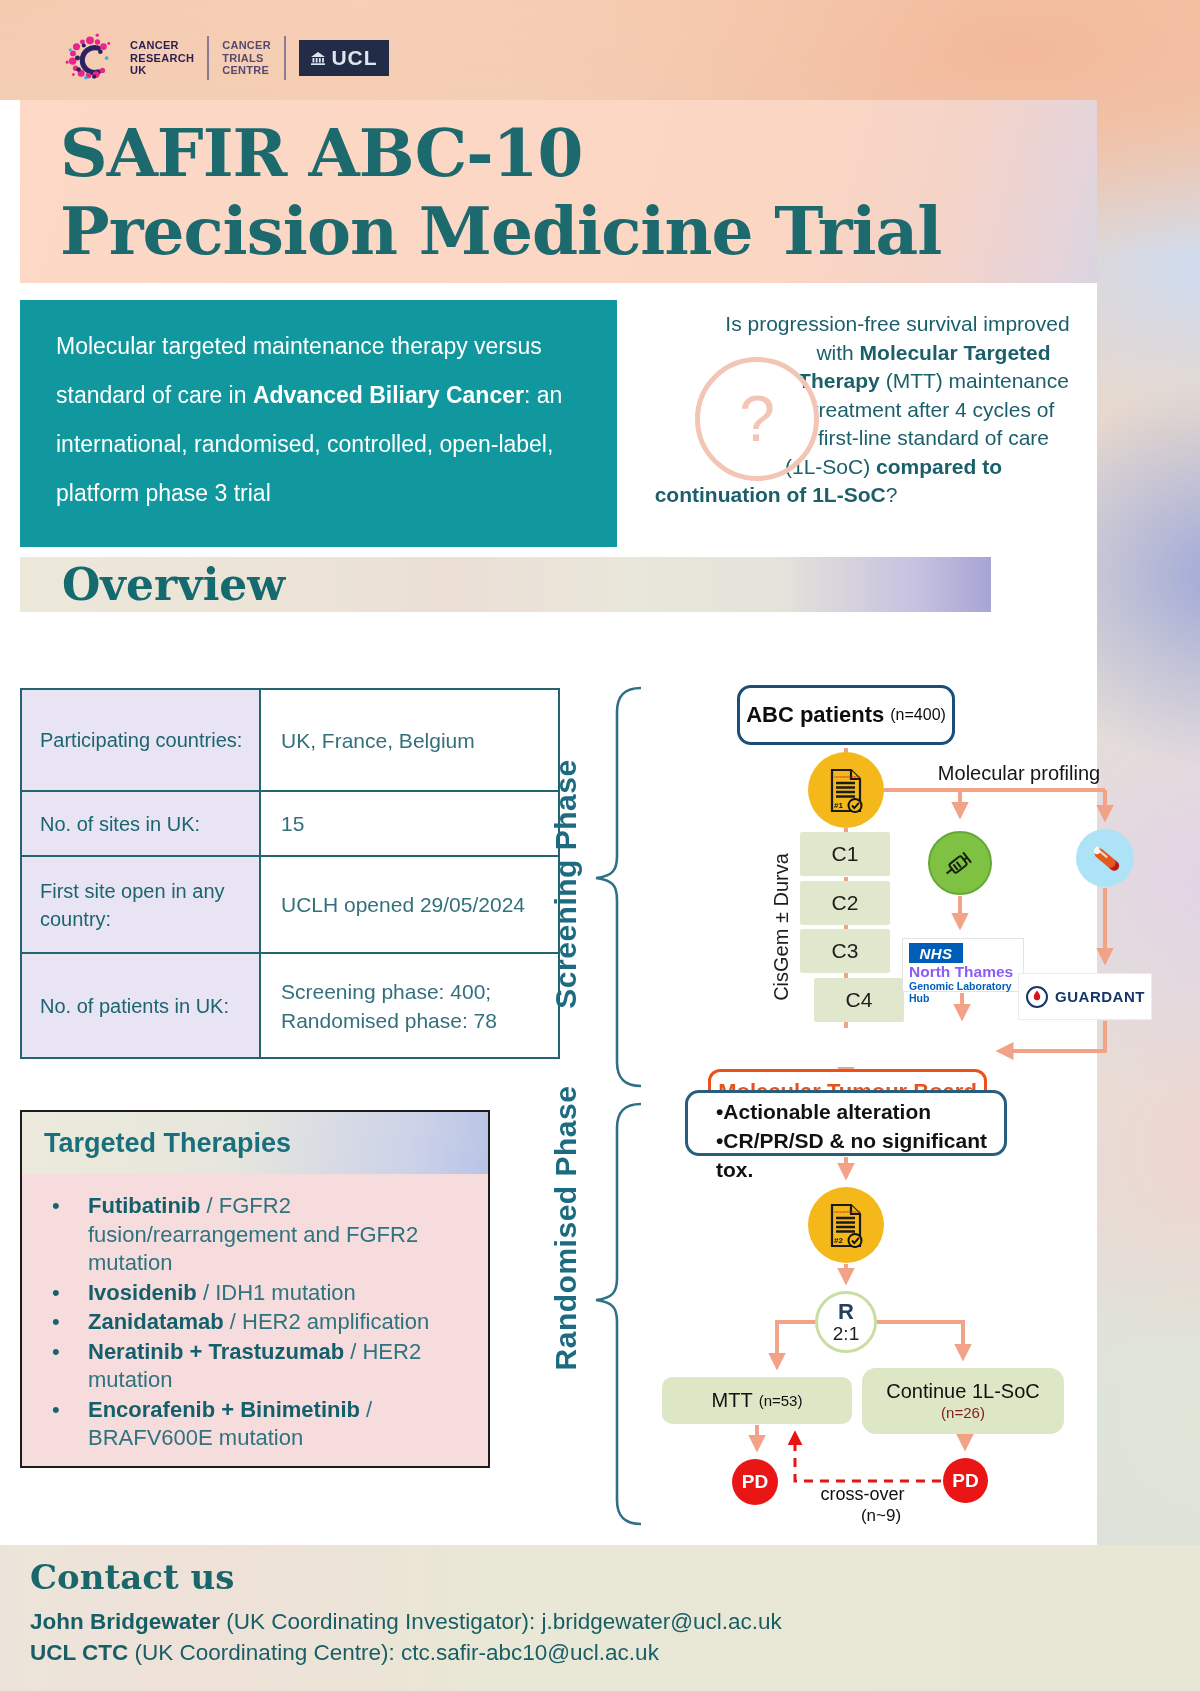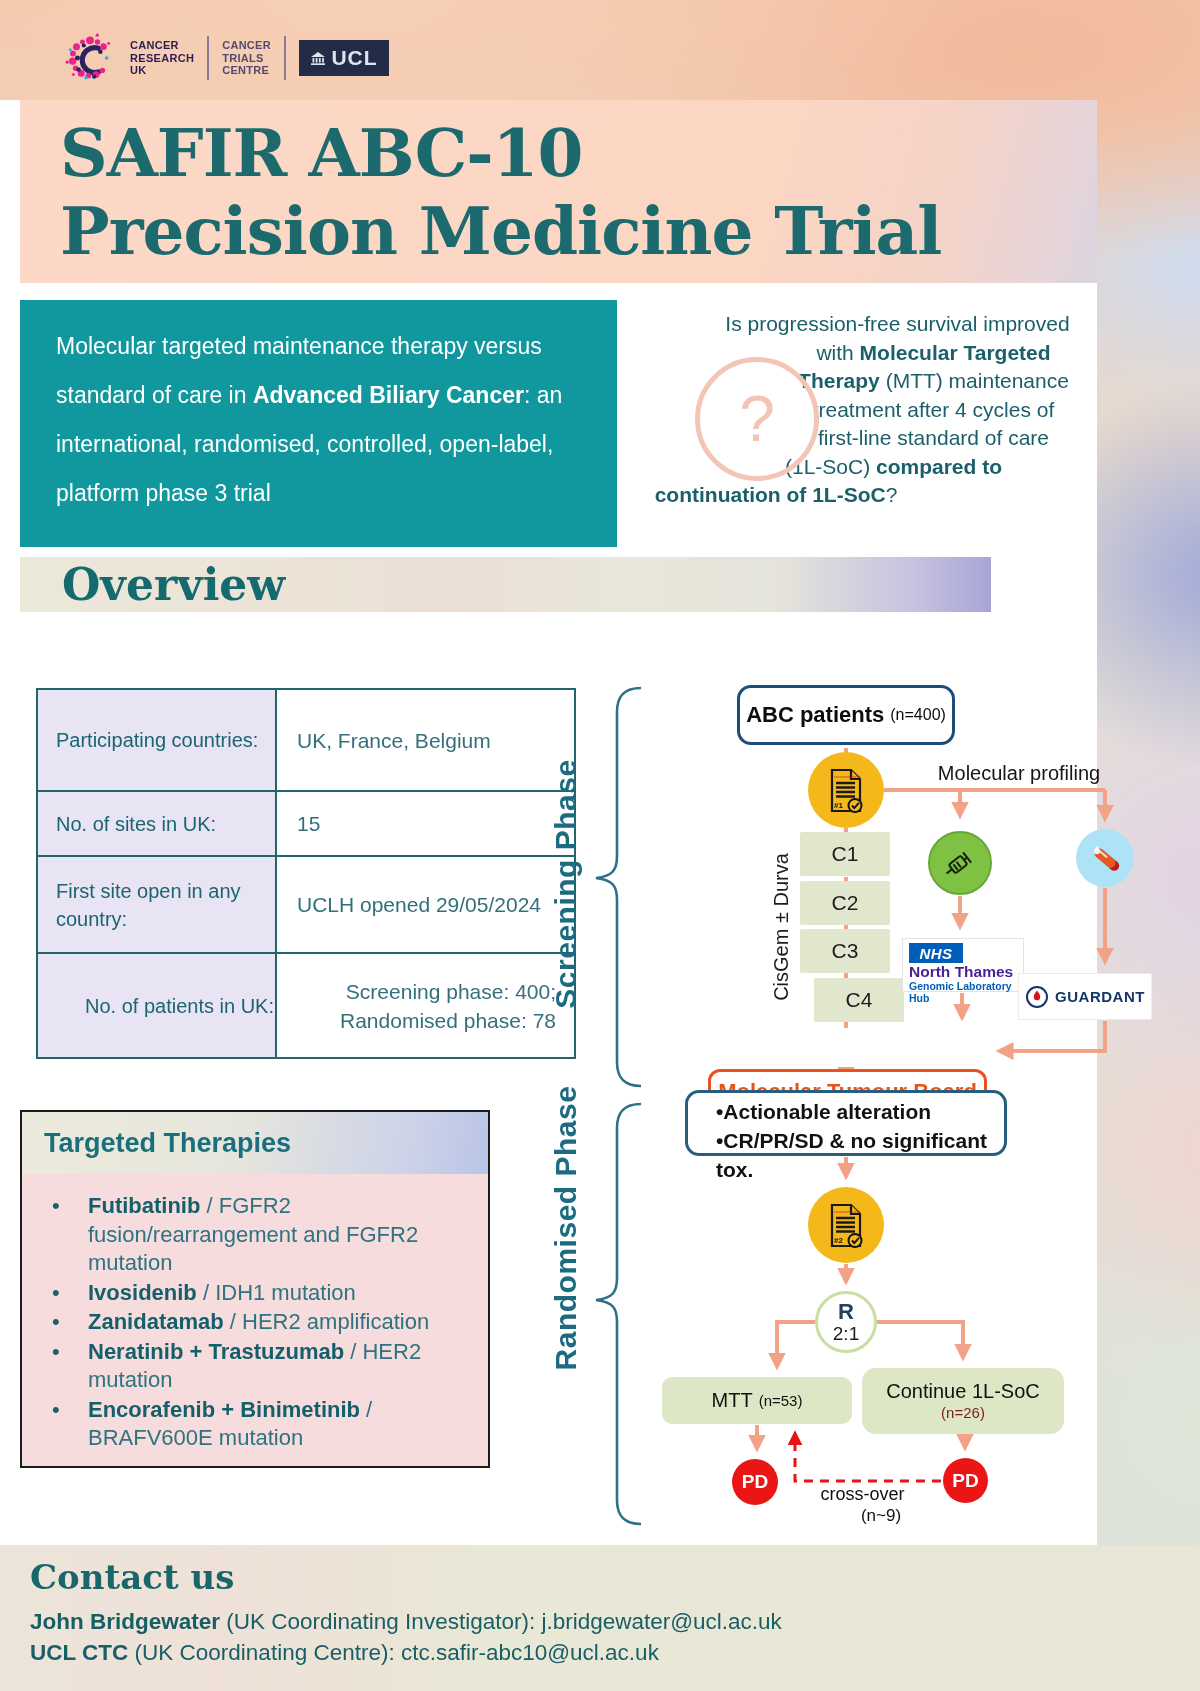--- a/index.html
+++ b/index.html
@@ -50,21 +50,21 @@
   .q-circle{position:absolute;left:55px;top:47px;width:114px;height:114px;border:5px solid #f3c5b5;border-radius:50%;
     display:flex;align-items:center;justify-content:center;color:#f3c5b5;font-size:64px;font-weight:500;background:transparent;}
 
   
   .overview-band{left:20px;top:557px;width:971px;height:55px;z-index:2;
     background:linear-gradient(90deg,#ebe8da 0%,#ece3d6 30%,#ebdfd6 45%,#e9e6da 62%,#e5e4da 78%,#c7c2e0 92%,#a7a5d5 100%);}
   .overview-band h2{margin:0;padding:2px 0 0 42px;font-family:"DejaVu Serif","Liberation Serif",serif;
     font-weight:700;font-size:44px;color:#156a70;}
 
   
-  .ov-table{left:20px;top:688px;z-index:2;margin-left:16px;}
+  .ov-table{left:20px;top:688px;z-index:2;}
   .ov-table table{border-collapse:collapse;table-layout:fixed;width:477px;}
   .ov-table td{border:2px solid #23646e;vertical-align:middle;}
   .ov-label{width:218px;background:#e9e4f4;padding-left:18px;font-size:20px;line-height:28px;color:#1b6470;}
   .ov-value{width:259px;background:#fff;padding-left:20px;padding-right:18px;font-size:21px;line-height:29px;color:#33707c;}
 
   
   .therapies{left:20px;top:1110px;width:470px;height:358px;z-index:2;border:2.5px solid #1c1c1c;box-sizing:border-box;background:#f6dcdc;}
   .therapies-head{height:62px;background:linear-gradient(100deg,#eceadb 0%,#e7e6dd 45%,#cdd3e8 82%,#b9c4e6 100%);
     display:flex;align-items:center;}
   .therapies-head h3{margin:0;padding-left:22px;font-size:27px;font-weight:600;color:#19707c;}
@@ -88,21 +88,21 @@
   .cycle{position:absolute;left:800px;width:90px;height:44px;background:#e1e7cd;border-radius:2px;z-index:3;
     display:flex;align-items:center;justify-content:center;font-size:21px;color:#1d1d1d;}
   .icon-circle{position:absolute;border-radius:50%;z-index:3;display:flex;align-items:center;justify-content:center;}
   .consent{left:808px;top:752px;width:76px;height:76px;}
   .consent2{left:808px;top:1187px;width:76px;height:76px;}
   .green-circle{left:928px;top:831px;width:64px;height:64px;background:#7fc143;border:2px solid #67a835;box-sizing:border-box;}
   .blue-circle{left:1076px;top:829px;width:58px;height:58px;background:#aee3f7;}
   .nhs-box{left:902px;top:938px;width:122px;height:54px;border:1px solid #e3e3e3;padding:4px 0 0 6px;}
   .nhs-flag{width:54px;height:20px;background:#005EB8;display:flex;align-items:center;justify-content:center;}
   .nhs-flag span{color:#fff;font-weight:800;font-style:italic;font-size:15px;letter-spacing:.5px;}
-  .nhs-l1{font-size:15.5px;font-weight:800;color:#4c1d95;line-height:17px;}
+  .nhs-l1{font-size:15.5px;font-weight:800;color:#8b5cf6;line-height:17px;}
   .nhs-l2{font-size:10.5px;font-weight:700;color:#005EB8;line-height:12px;}
   .guardant-box{left:1018px;top:973px;width:134px;height:47px;border:1px solid #ececec;display:flex;align-items:center;justify-content:center;gap:6px;}
   .guardant-box span{font-size:15px;font-weight:700;color:#16356b;letter-spacing:.5px;}
   .mtb-box{left:708px;top:1029px;width:279px;height:46px;border:3px solid #e8531c;border-radius:12px;
     display:flex;align-items:center;justify-content:center;font-size:22px;font-weight:800;color:#e8531c;margin-top:40px;}
   .criteria-box{left:685px;top:1090px;width:322px;height:66px;border:3px solid #275e7e;border-radius:14px;padding:4px 0 0 28px;}
   .crit-line{font-size:21px;font-weight:600;color:#121212;line-height:29px;}
   .r-circle{left:815px;top:1291px;width:62px;height:62px;background:#fff;border:3px solid #c9dda4;border-radius:50%;z-index:3;
     position:absolute;display:flex;flex-direction:column;align-items:center;justify-content:center;box-sizing:border-box;}
   .r-circle .r{font-size:22px;font-weight:800;color:#23405c;line-height:22px;}
@@ -229,21 +229,21 @@
             <td class="ov-value">UK, France, Belgium</td>
           </tr>
           <tr style="height: 65px;">
             <td class="ov-label">No. of sites in UK:</td>
             <td class="ov-value">15</td>
           </tr>
           <tr style="height: 97px;">
             <td class="ov-label">First site open in any country:</td>
             <td class="ov-value">UCLH opened 29/05/2024</td>
           </tr>
-          <tr style="height: 105px; text-align: right;">
+          <tr style="height: 105px;">
             <td class="ov-label">No. of patients in UK:</td>
             <td class="ov-value">Screening phase: 400; Randomised phase: 78</td>
           </tr>
         </tbody>
       </table>
   </div>
 
   <div class="abs therapies">
     <div class="therapies-head">
       <h3>Targeted Therapies</h3>

